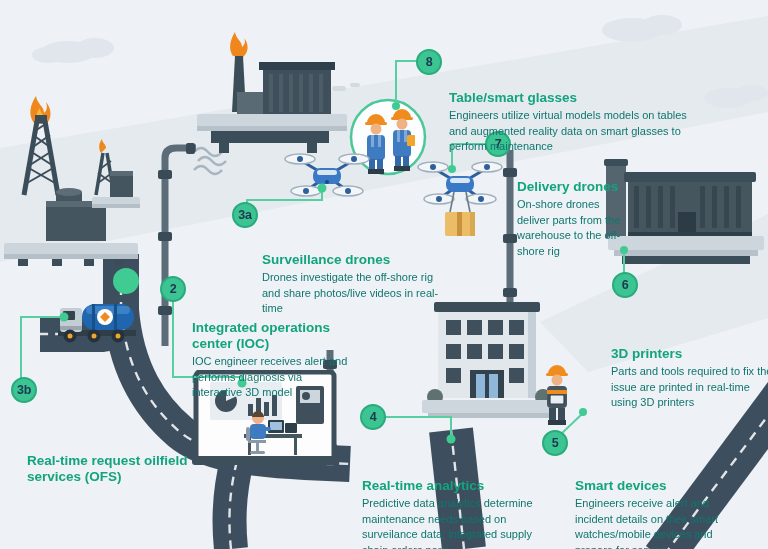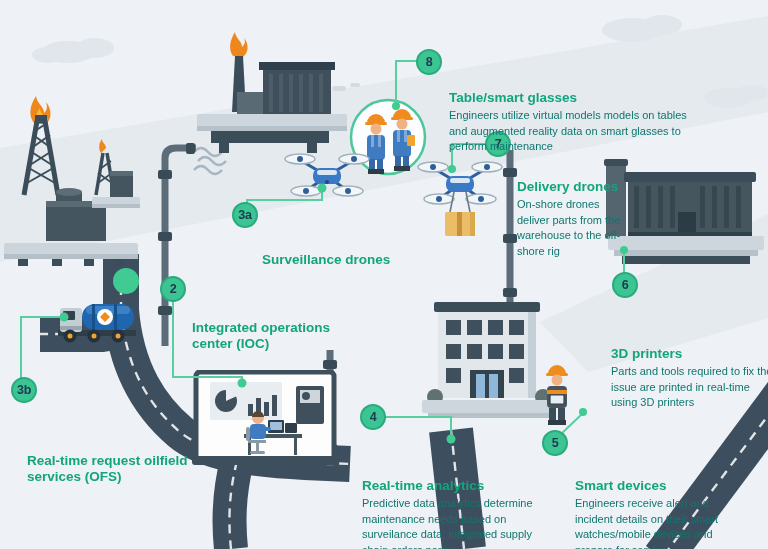--- a/index.html
+++ b/index.html
@@ -385,24 +385,26 @@
     <div class="sdesc">Engineers utilize virtual models models on tables and augmented reality data on smart glasses to perform maintenance</div>
   </div>
 
   <div class="stext" style="left:517px;top:132px;width:104px">
     <div class="stitle" style="width:130px">Delivery drones</div>
     <div class="sdesc">On-shore drones deliver parts from the warehouse to the off-shore rig</div>
   </div>
 
   <div class="stext" style="left:262px;top:205px;width:190px">
     <div class="stitle">Surveillance drones</div>
+    <div class="sdesc">Drones investigate the off-shore rig and share photos/live videos in real-time</div>
   </div>
 
   <div class="stext" style="left:192px;top:273px;width:162px">
     <div class="stitle">Integrated operations center (IOC)</div>
+    <div class="sdesc">IOC engineer receives alert and performs diagnosis via interactive 3D model</div>
   </div>
 
   <div class="stext" style="left:27px;top:406px;width:168px">
     <div class="stitle">Real-time request oilfield services (OFS)</div>
   </div>
 
   <div class="stext" style="left:575px;top:431px;width:168px">
     <div class="stitle">Smart devices</div>
     <div class="sdesc">Engineers receive alert and incident details on their smart watches/mobile devices and prepare for service</div>
   </div>

